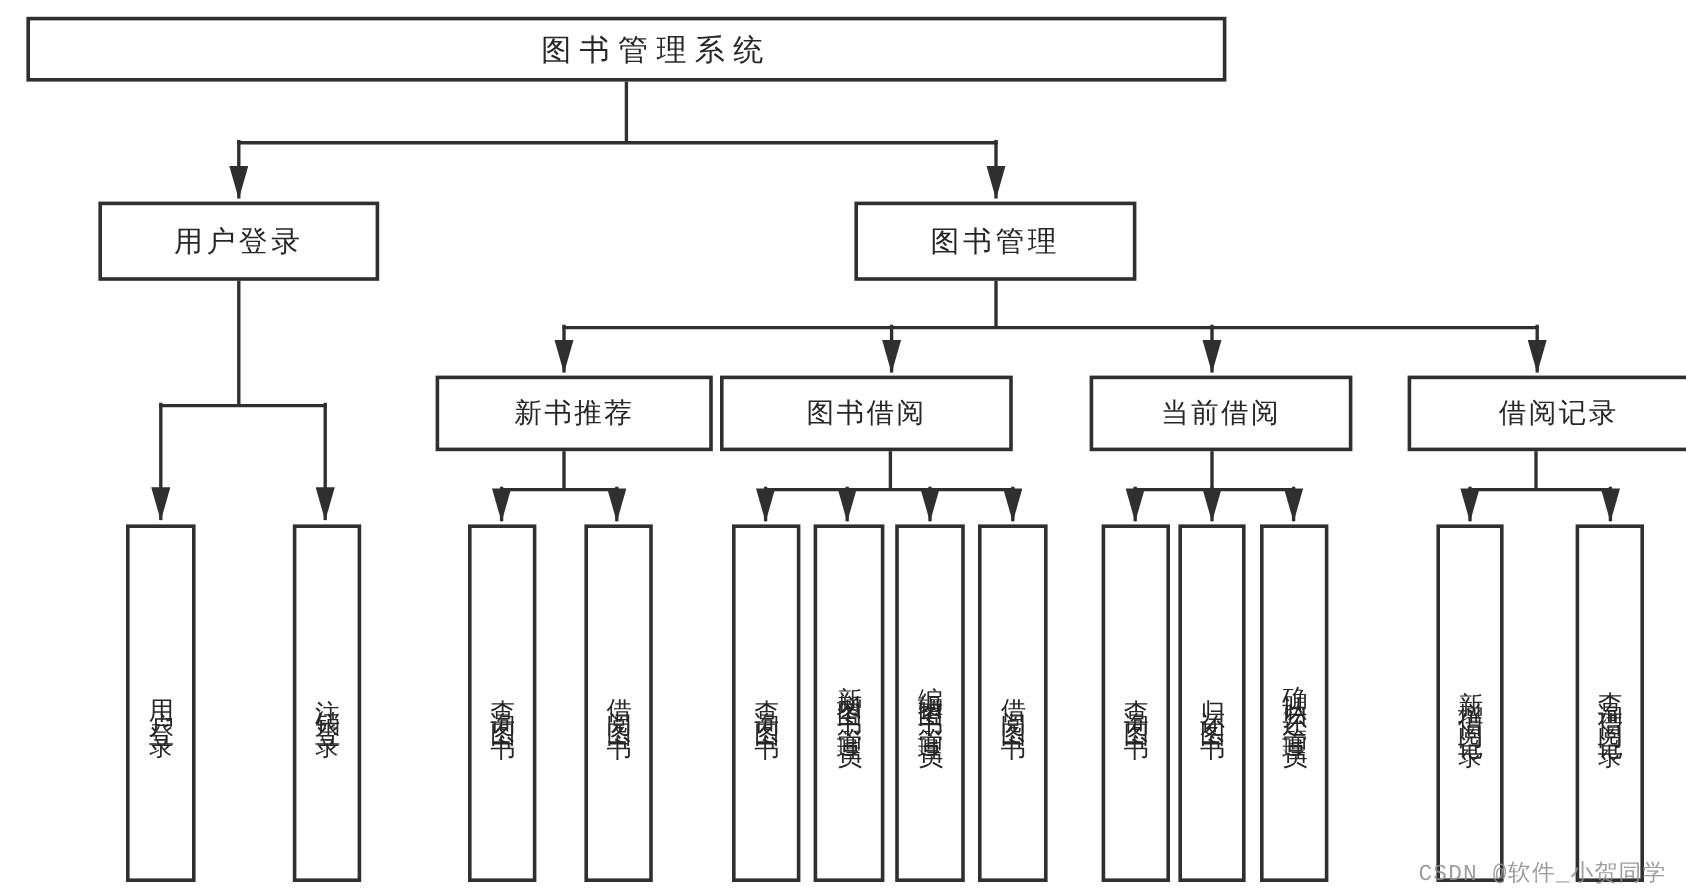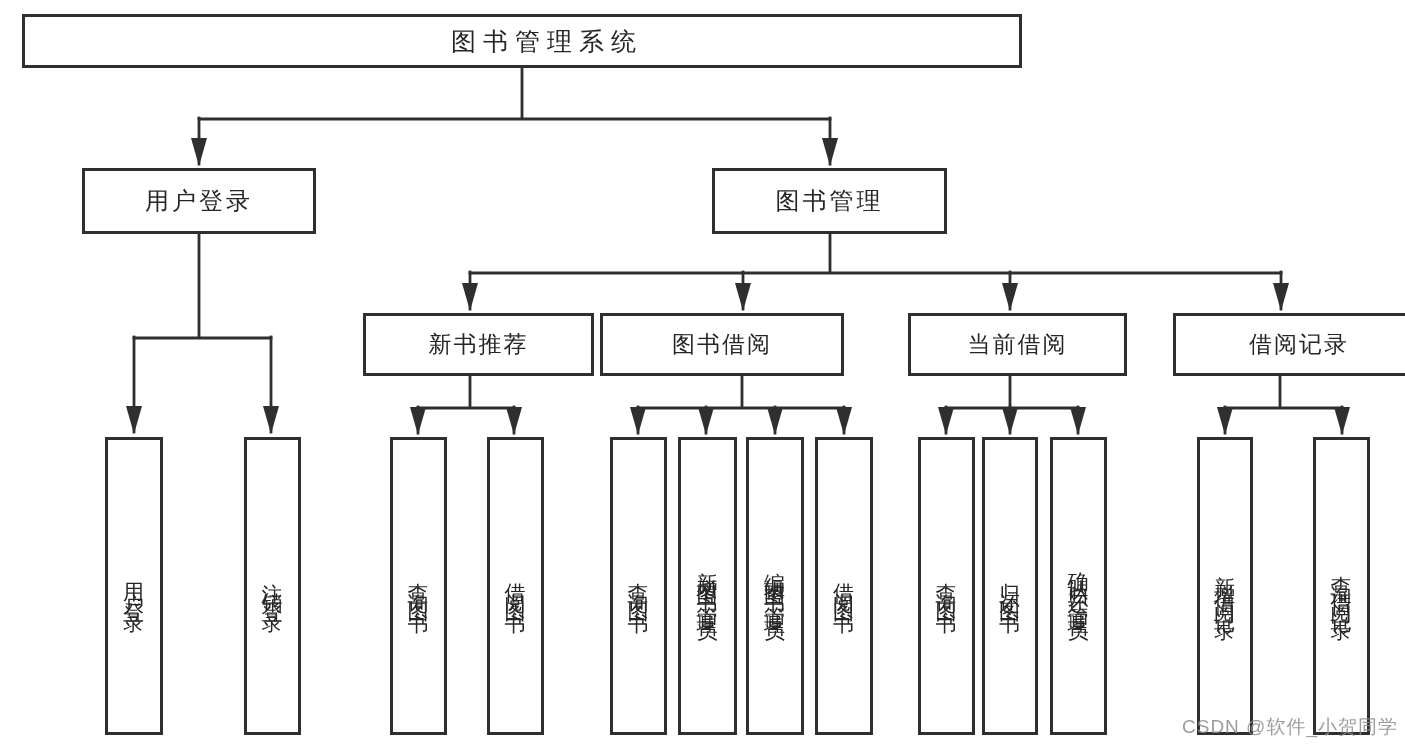--- a/index.html
+++ b/index.html
@@ -65,20 +65,21 @@
   .leaf { top: 437px; height: 298px; border-width: 3px; }
   #watermark {
     position: absolute;
     left: 1182px;
     top: 714px;
     font-size: 19px;
     letter-spacing: 1px;
     color: rgba(143, 143, 143, 0.88);
     white-space: nowrap;
     z-index: 5;
+    font-family: Liberation Mono, monospace;
   }
 </style>
 </head>
 <body>
 
 <div id="stage">
 
   <svg id="connectors" width="1405" height="747" viewBox="0 0 1405 747">
     <defs>
       <marker id="arr" viewBox="0 0 28 16" refX="26" refY="8" markerWidth="28" markerHeight="16" orient="auto" markerUnits="userSpaceOnUse">

